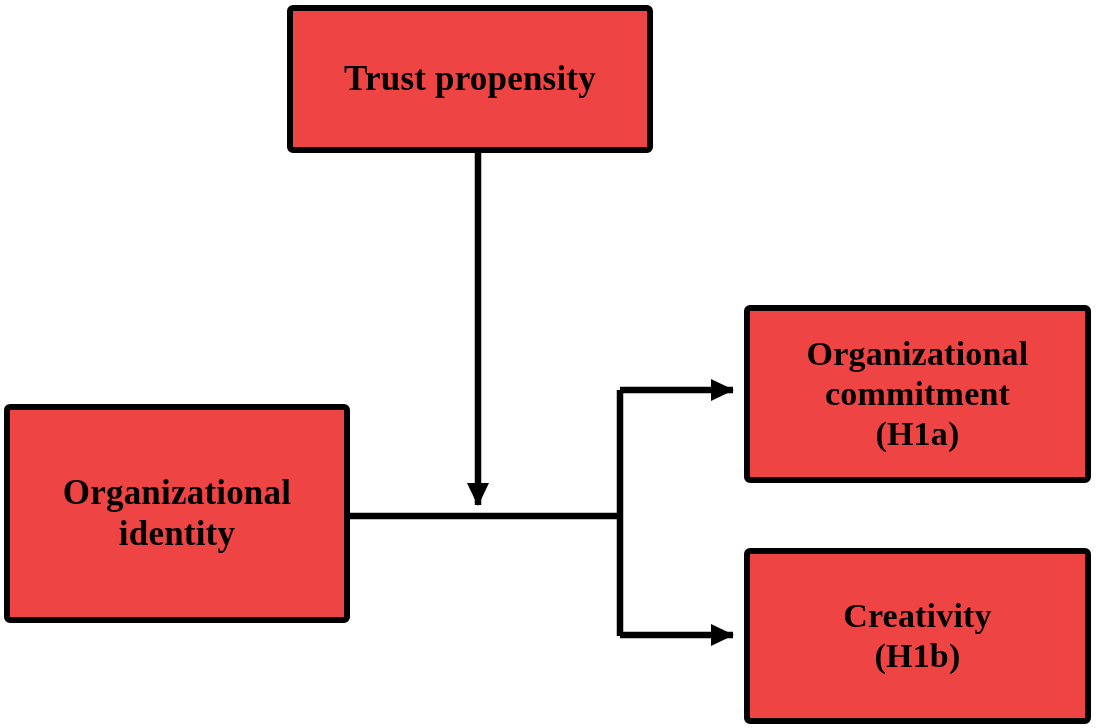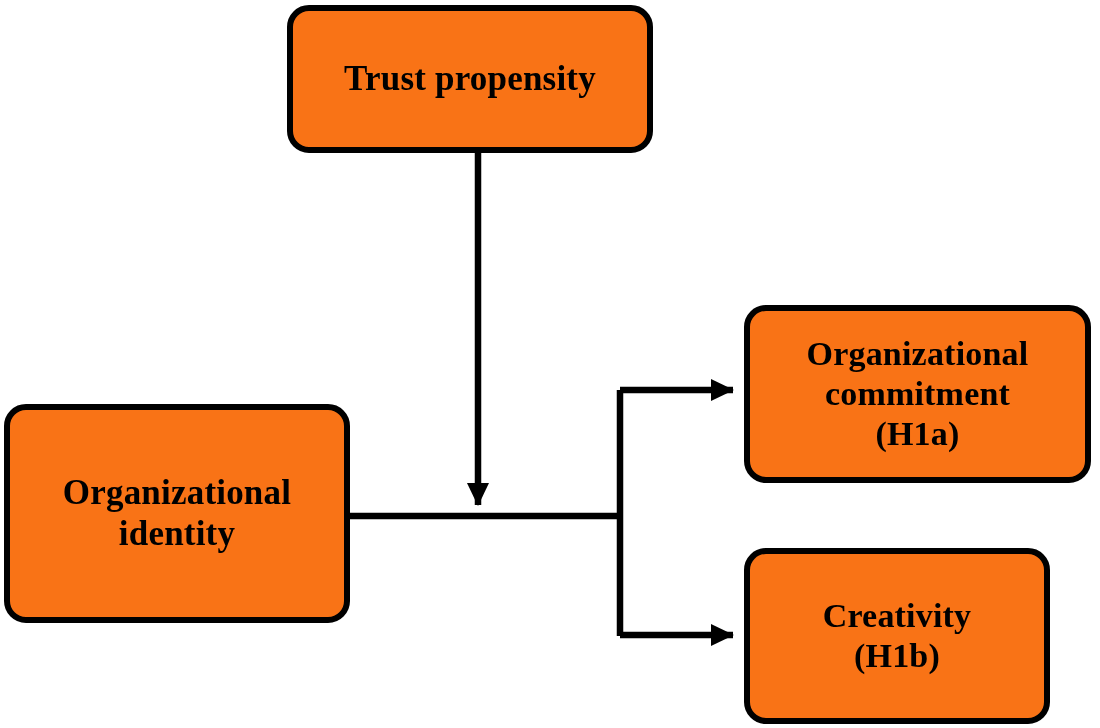--- a/index.html
+++ b/index.html
@@ -21,23 +21,23 @@
   #connector-layer {
     position: absolute;
     left: 0;
     top: 0;
     width: 1100px;
     height: 728px;
   }
   .node-box {
     position: absolute;
     box-sizing: border-box;
-    background: #f97316;
+    background: #ef4444;
     border: 6px solid #000000;
-    border-radius: 22px;
+    border-radius: 6px;
     display: flex;
     align-items: center;
     justify-content: center;
     z-index: 2;
   }
   .node-label {
     font-family: "Liberation Serif", "DejaVu Serif", serif;
     font-weight: bold;
     color: #000000;
     text-align: center;
@@ -68,21 +68,21 @@
     left: 744px;
     top: 305px;
     width: 347px;
     height: 178px;
   }
   #node-organizational-commitment .node-label { font-size: 34px; }
 
   #node-creativity {
     left: 744px;
     top: 548px;
-    width: 306px;
+    width: 347px;
     height: 176px;
   }
   #node-creativity .node-label { font-size: 34px; }
 </style>
 </head>
 <body>
 
 <div id="diagram-canvas">
 
   <svg id="connector-layer" viewBox="0 0 1100 728" xmlns="http://www.w3.org/2000/svg">

